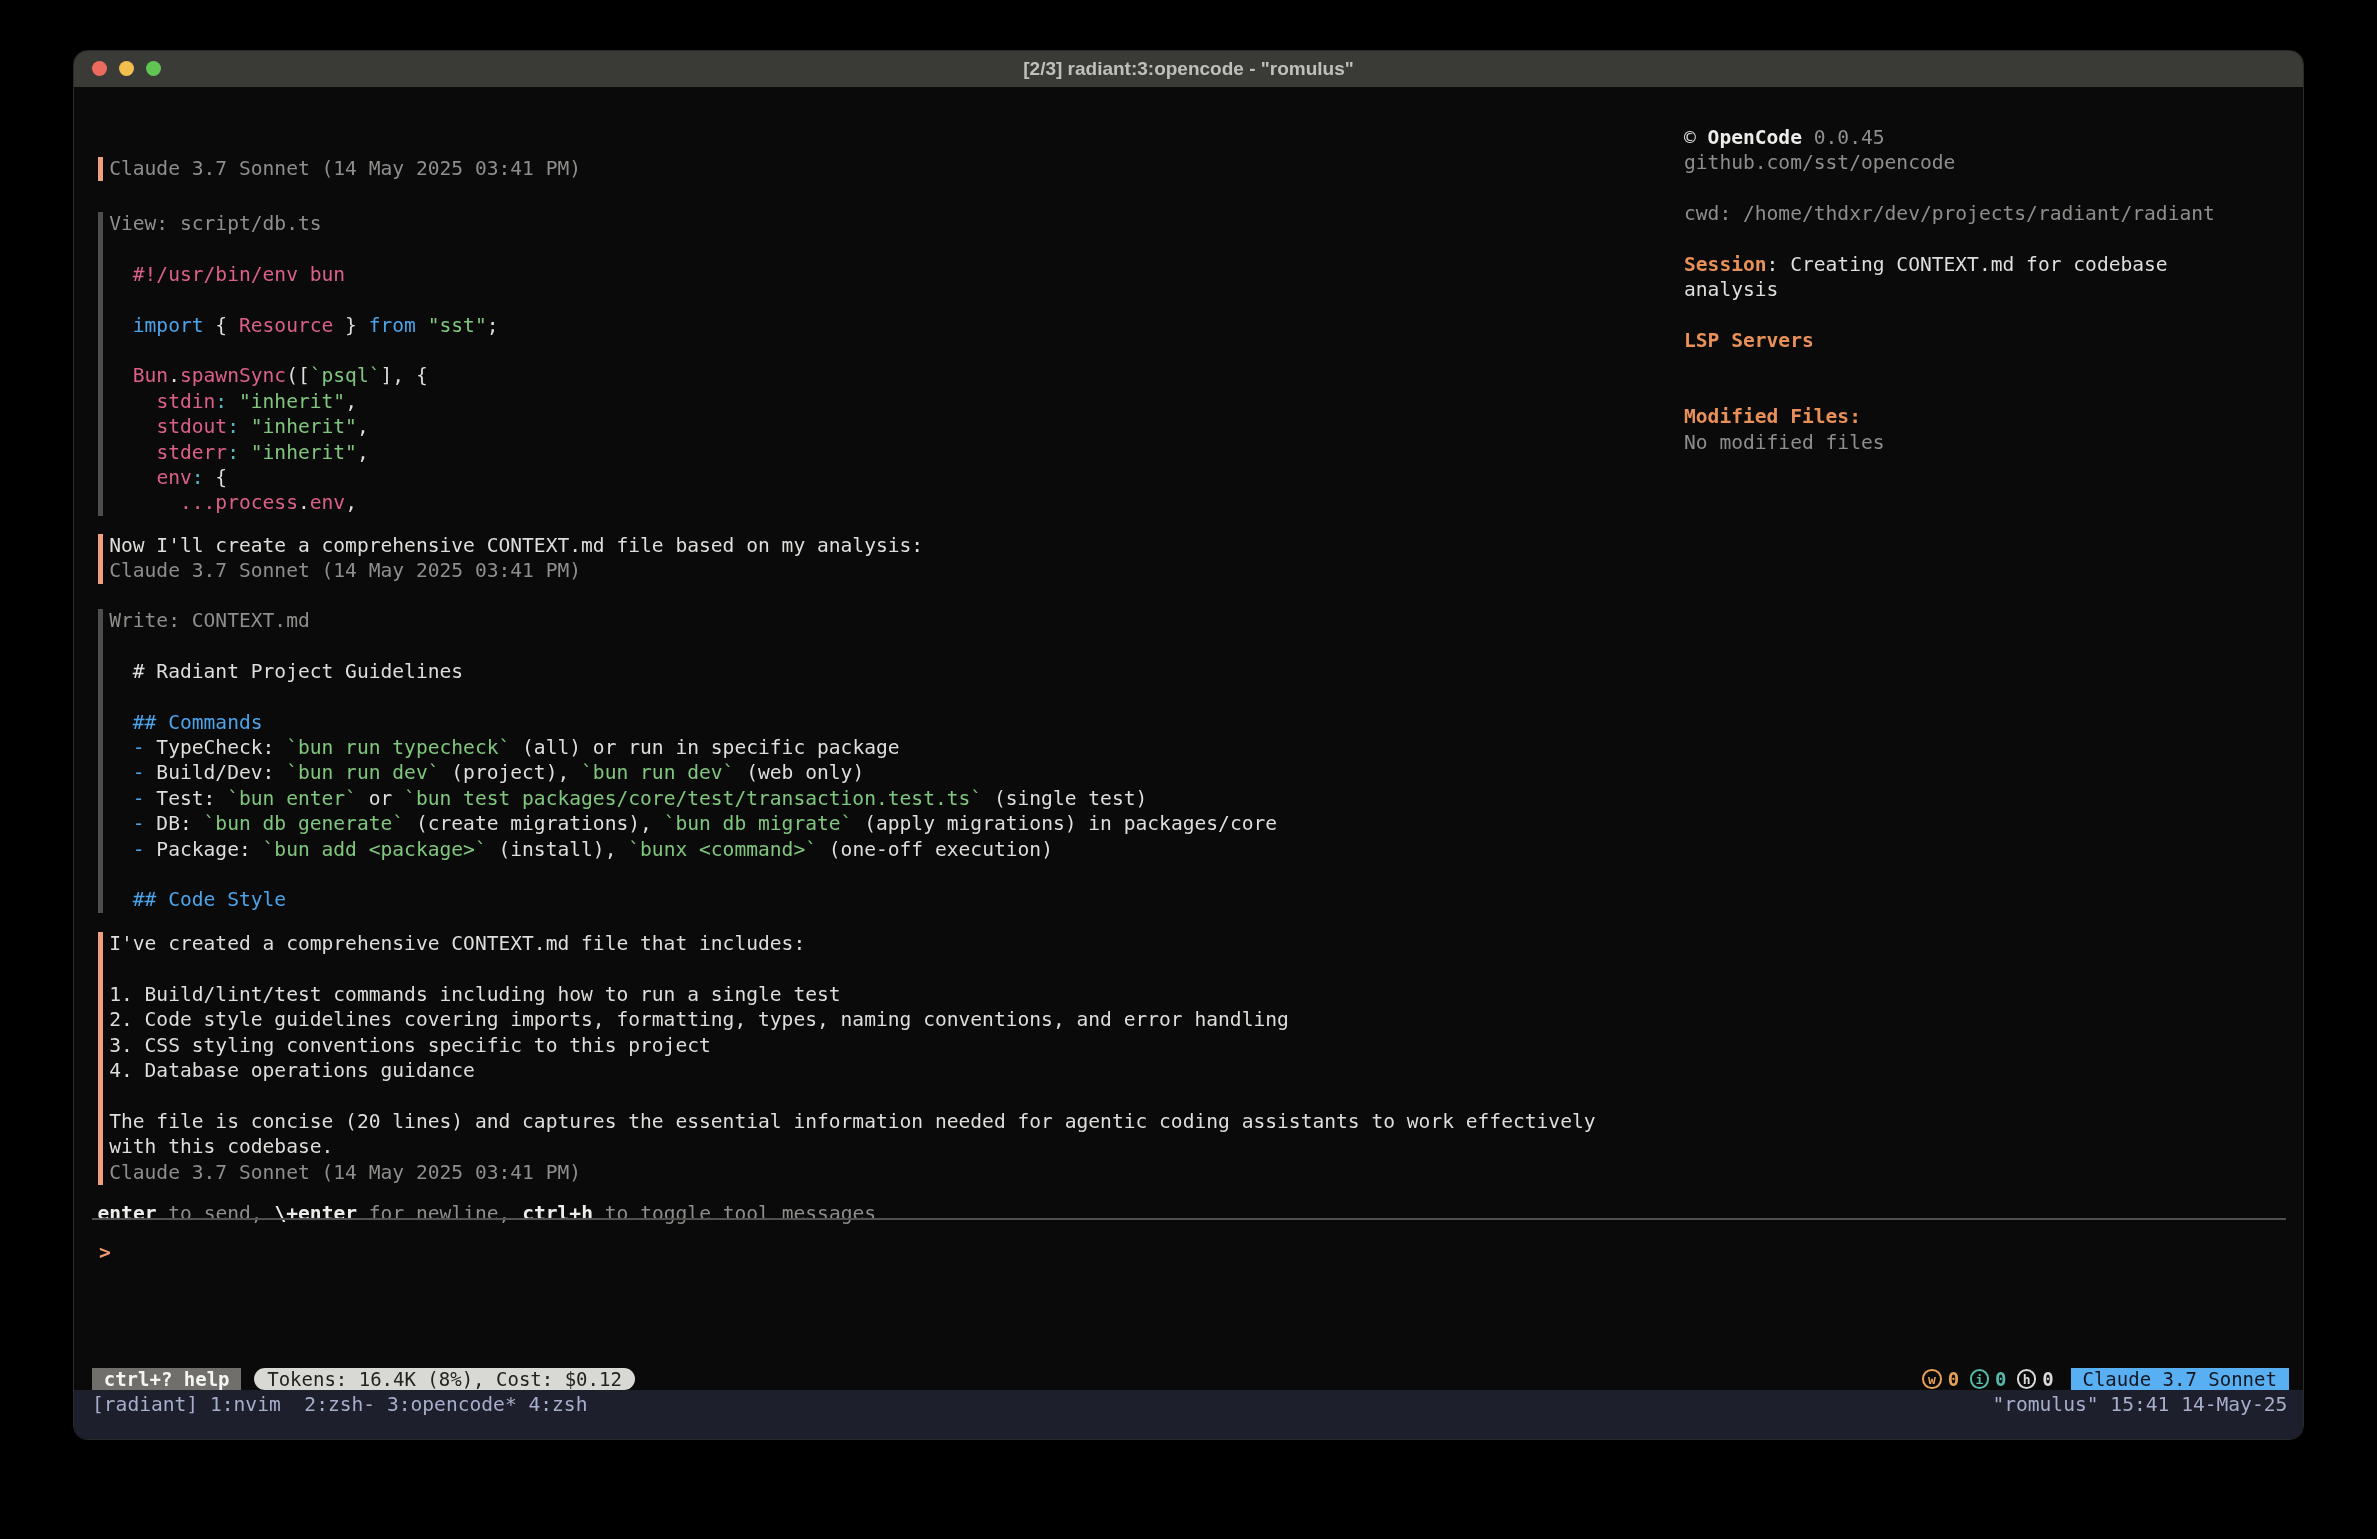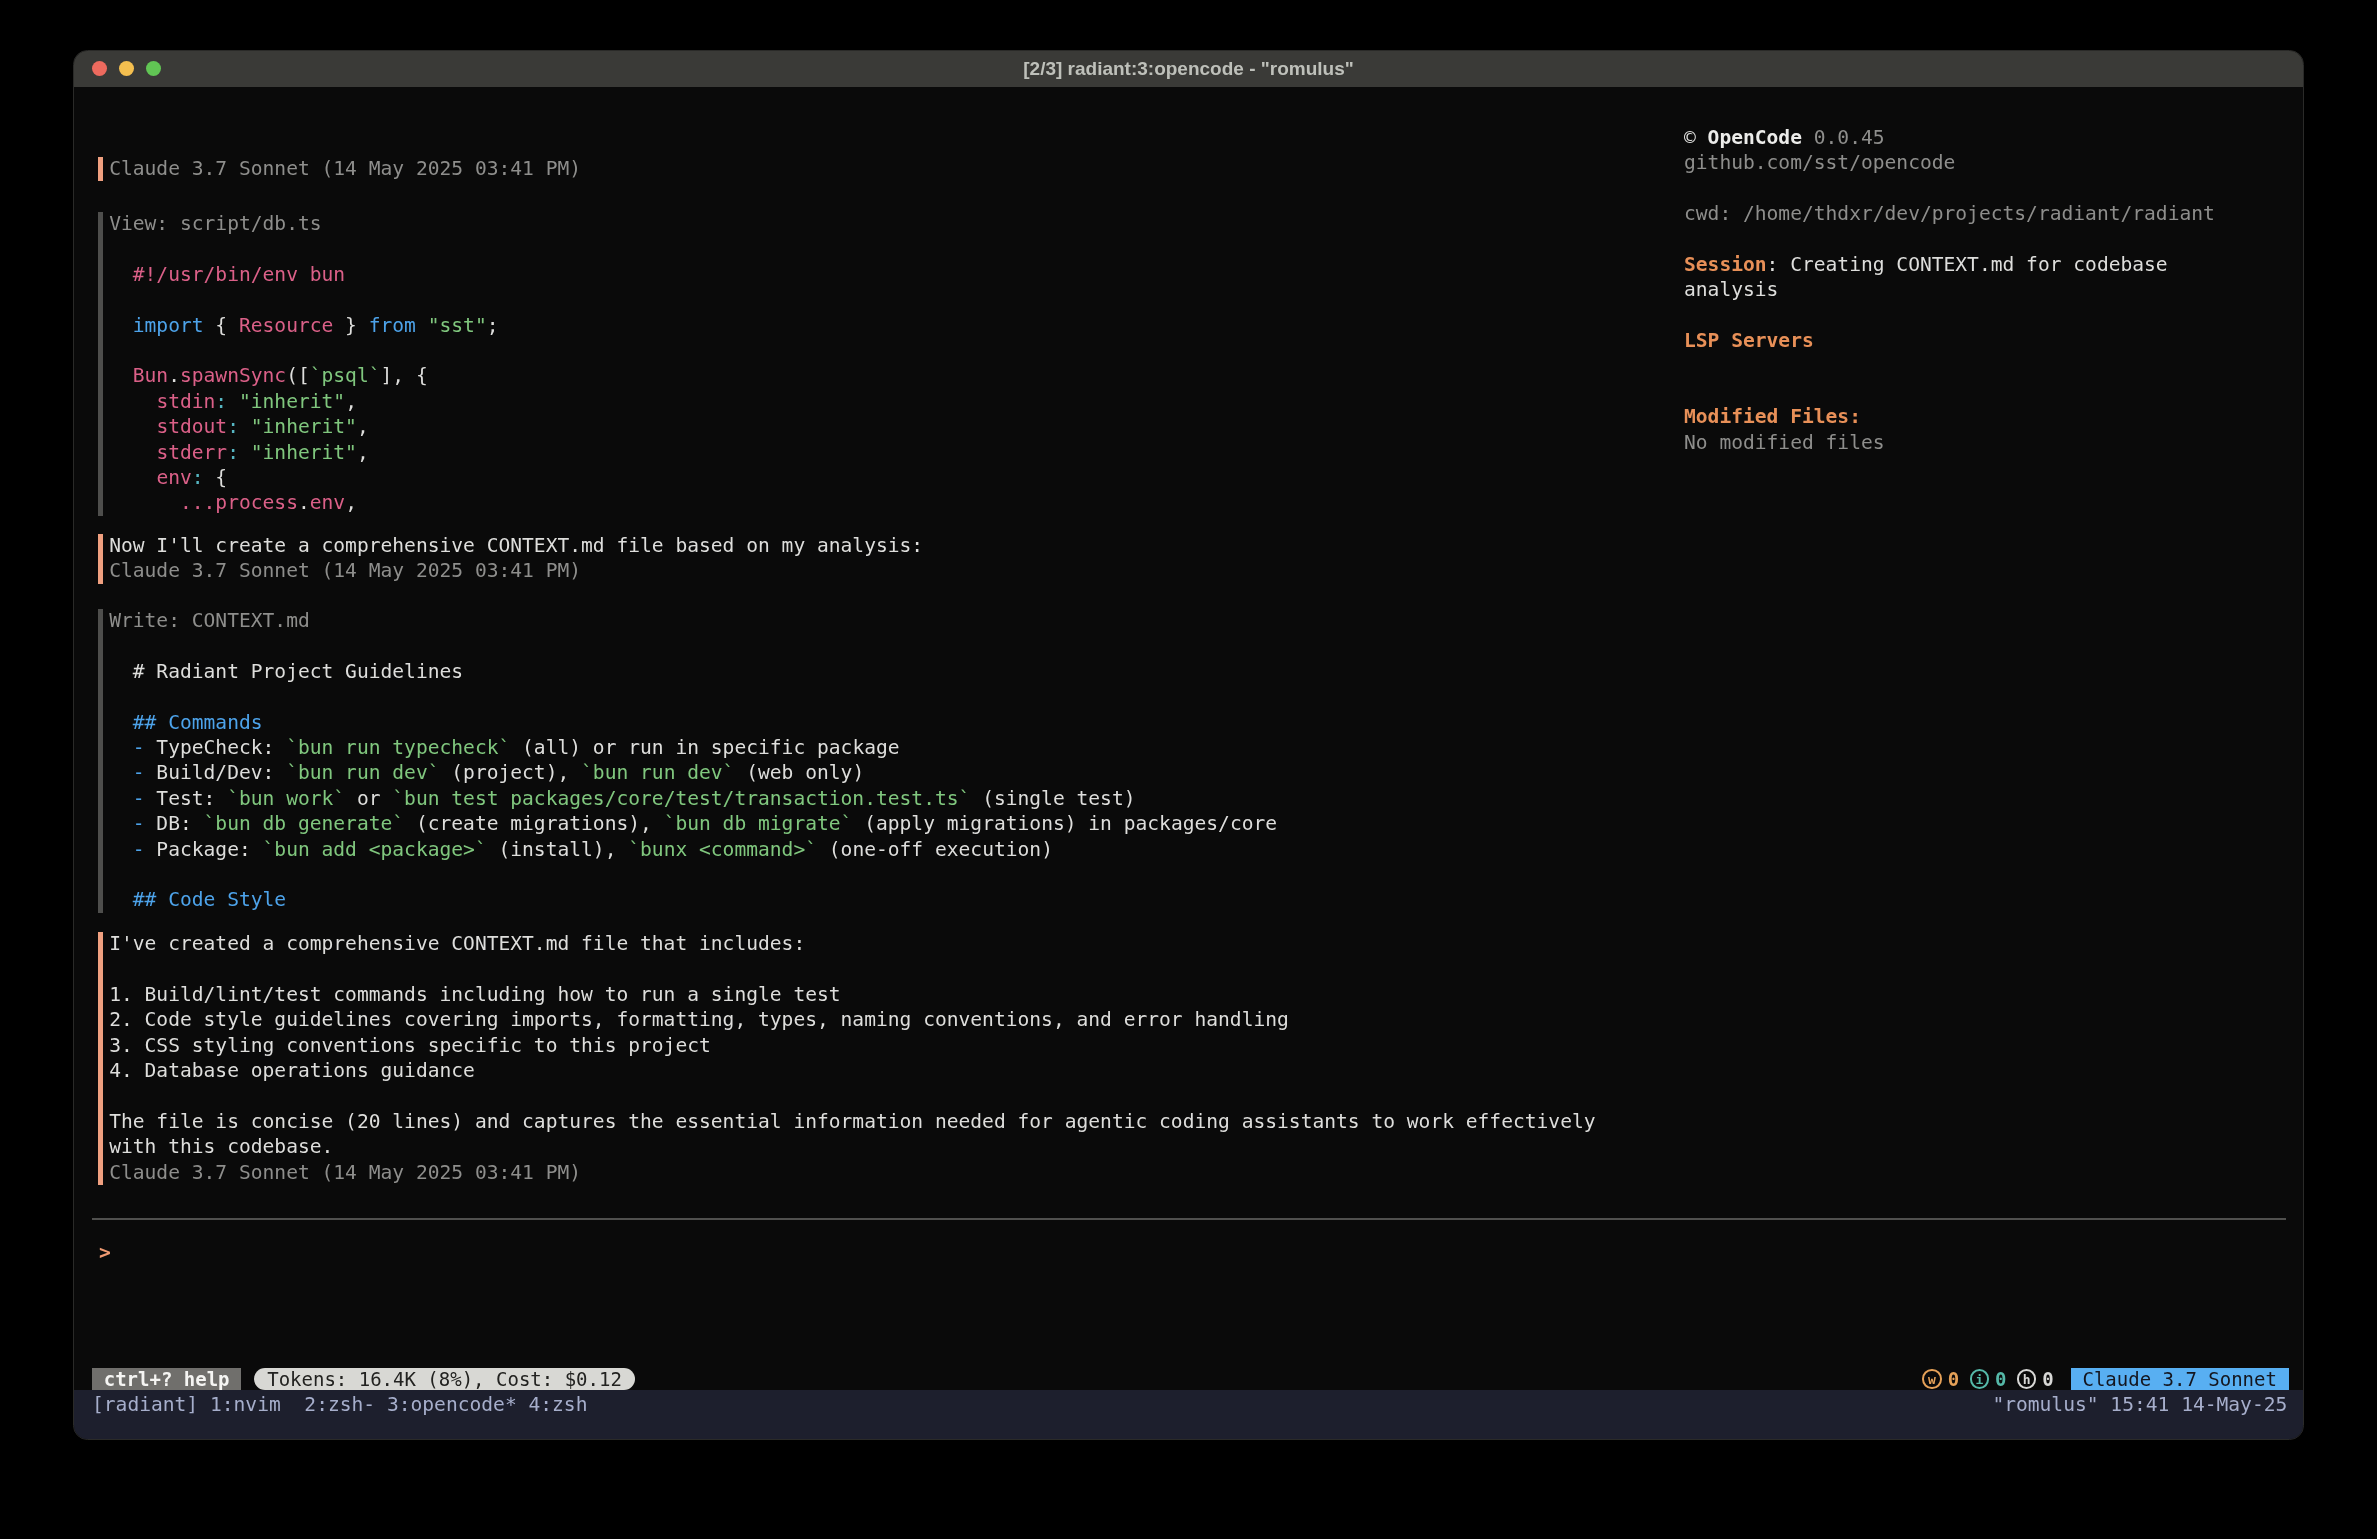--- a/index.html
+++ b/index.html
@@ -109,21 +109,21 @@
         <div class="block" style="left: 23.5px; top: 490px;">
           <div class="bar bar-gray"></div>
           <div class="lines">
             <div class="line"><span class="c-dim">Write: CONTEXT.md</span></div>
             <div class="line">&nbsp;</div>
             <div class="line"><span class="c-fg">  # Radiant Project Guidelines</span></div>
             <div class="line">&nbsp;</div>
             <div class="line"><span class="c-blue">  ## Commands</span></div>
             <div class="line"><span class="c-fg">  </span><span class="c-blue">-</span><span class="c-fg"> TypeCheck: </span><span class="c-green">`bun run typecheck`</span><span class="c-fg"> (all) or run in specific package</span></div>
             <div class="line"><span class="c-fg">  </span><span class="c-blue">-</span><span class="c-fg"> Build/Dev: </span><span class="c-green">`bun run dev`</span><span class="c-fg"> (project), </span><span class="c-green">`bun run dev`</span><span class="c-fg"> (web only)</span></div>
-            <div class="line"><span class="c-fg">  </span><span class="c-blue">-</span><span class="c-fg"> Test: </span><span class="c-green">`bun work`</span><span class="c-fg"> or </span><span class="c-green">`bun test packages/core/test/transaction.test.ts`</span><span class="c-fg"> (single test)</span></div>
+            <div class="line"><span class="c-fg">  </span><span class="c-blue">-</span><span class="c-fg"> Test: </span><span class="c-green">`bun enter`</span><span class="c-fg"> or </span><span class="c-green">`bun test packages/core/test/transaction.test.ts`</span><span class="c-fg"> (single test)</span></div>
             <div class="line"><span class="c-fg">  </span><span class="c-blue">-</span><span class="c-fg"> DB: </span><span class="c-green">`bun db generate`</span><span class="c-fg"> (create migrations), </span><span class="c-green">`bun db migrate`</span><span class="c-fg"> (apply migrations) in packages/core</span></div>
             <div class="line"><span class="c-fg">  </span><span class="c-blue">-</span><span class="c-fg"> Package: </span><span class="c-green">`bun add &lt;package&gt;`</span><span class="c-fg"> (install), </span><span class="c-green">`bunx &lt;command&gt;`</span><span class="c-fg"> (one-off execution)</span></div>
             <div class="line">&nbsp;</div>
             <div class="line"><span class="c-blue">  ## Code Style</span></div>
           </div>
         </div>
         <div class="block" style="left: 23.5px; top: 813px;">
           <div class="bar bar-orange"></div>
           <div class="lines">
             <div class="line"><span class="c-fg">I've created a comprehensive CONTEXT.md file that includes:</span></div>
@@ -132,20 +132,21 @@
             <div class="line"><span class="c-fg">2. Code style guidelines covering imports, formatting, types, naming conventions, and error handling</span></div>
             <div class="line"><span class="c-fg">3. CSS styling conventions specific to this project</span></div>
             <div class="line"><span class="c-fg">4. Database operations guidance</span></div>
             <div class="line">&nbsp;</div>
             <div class="line"><span class="c-fg">The file is concise (20 lines) and captures the essential information needed for agentic coding assistants to work effectively</span></div>
             <div class="line"><span class="c-fg">with this codebase.</span></div>
             <div class="line"><span class="c-dim">Claude 3.7 Sonnet (14 May 2025 03:41 PM)</span></div>
           </div>
         </div>
       </div>
+    <div class="hint"><span class="c-boldfg">enter</span><span class="c-dim"> to send, </span><span class="c-boldfg">\+enter</span><span class="c-dim"> for newline, </span><span class="c-boldfg">ctrl+h</span><span class="c-dim"> to toggle tool messages</span></div>
     <div class="separator"></div>
     <div class="prompt-line">
       <span class="sym">&gt;</span>
     </div>
     <div class="sidebar">
         <div class="line"><span class="c-fg">© </span><span class="c-boldfg">OpenCode</span><span class="c-dim"> 0.0.45</span></div>
         <div class="line"><span class="c-dim">github.com/sst/opencode</span></div>
         <div class="line">&nbsp;</div>
         <div class="line"><span class="c-dim">cwd: /home/thdxr/dev/projects/radiant/radiant</span></div>
         <div class="line">&nbsp;</div>

